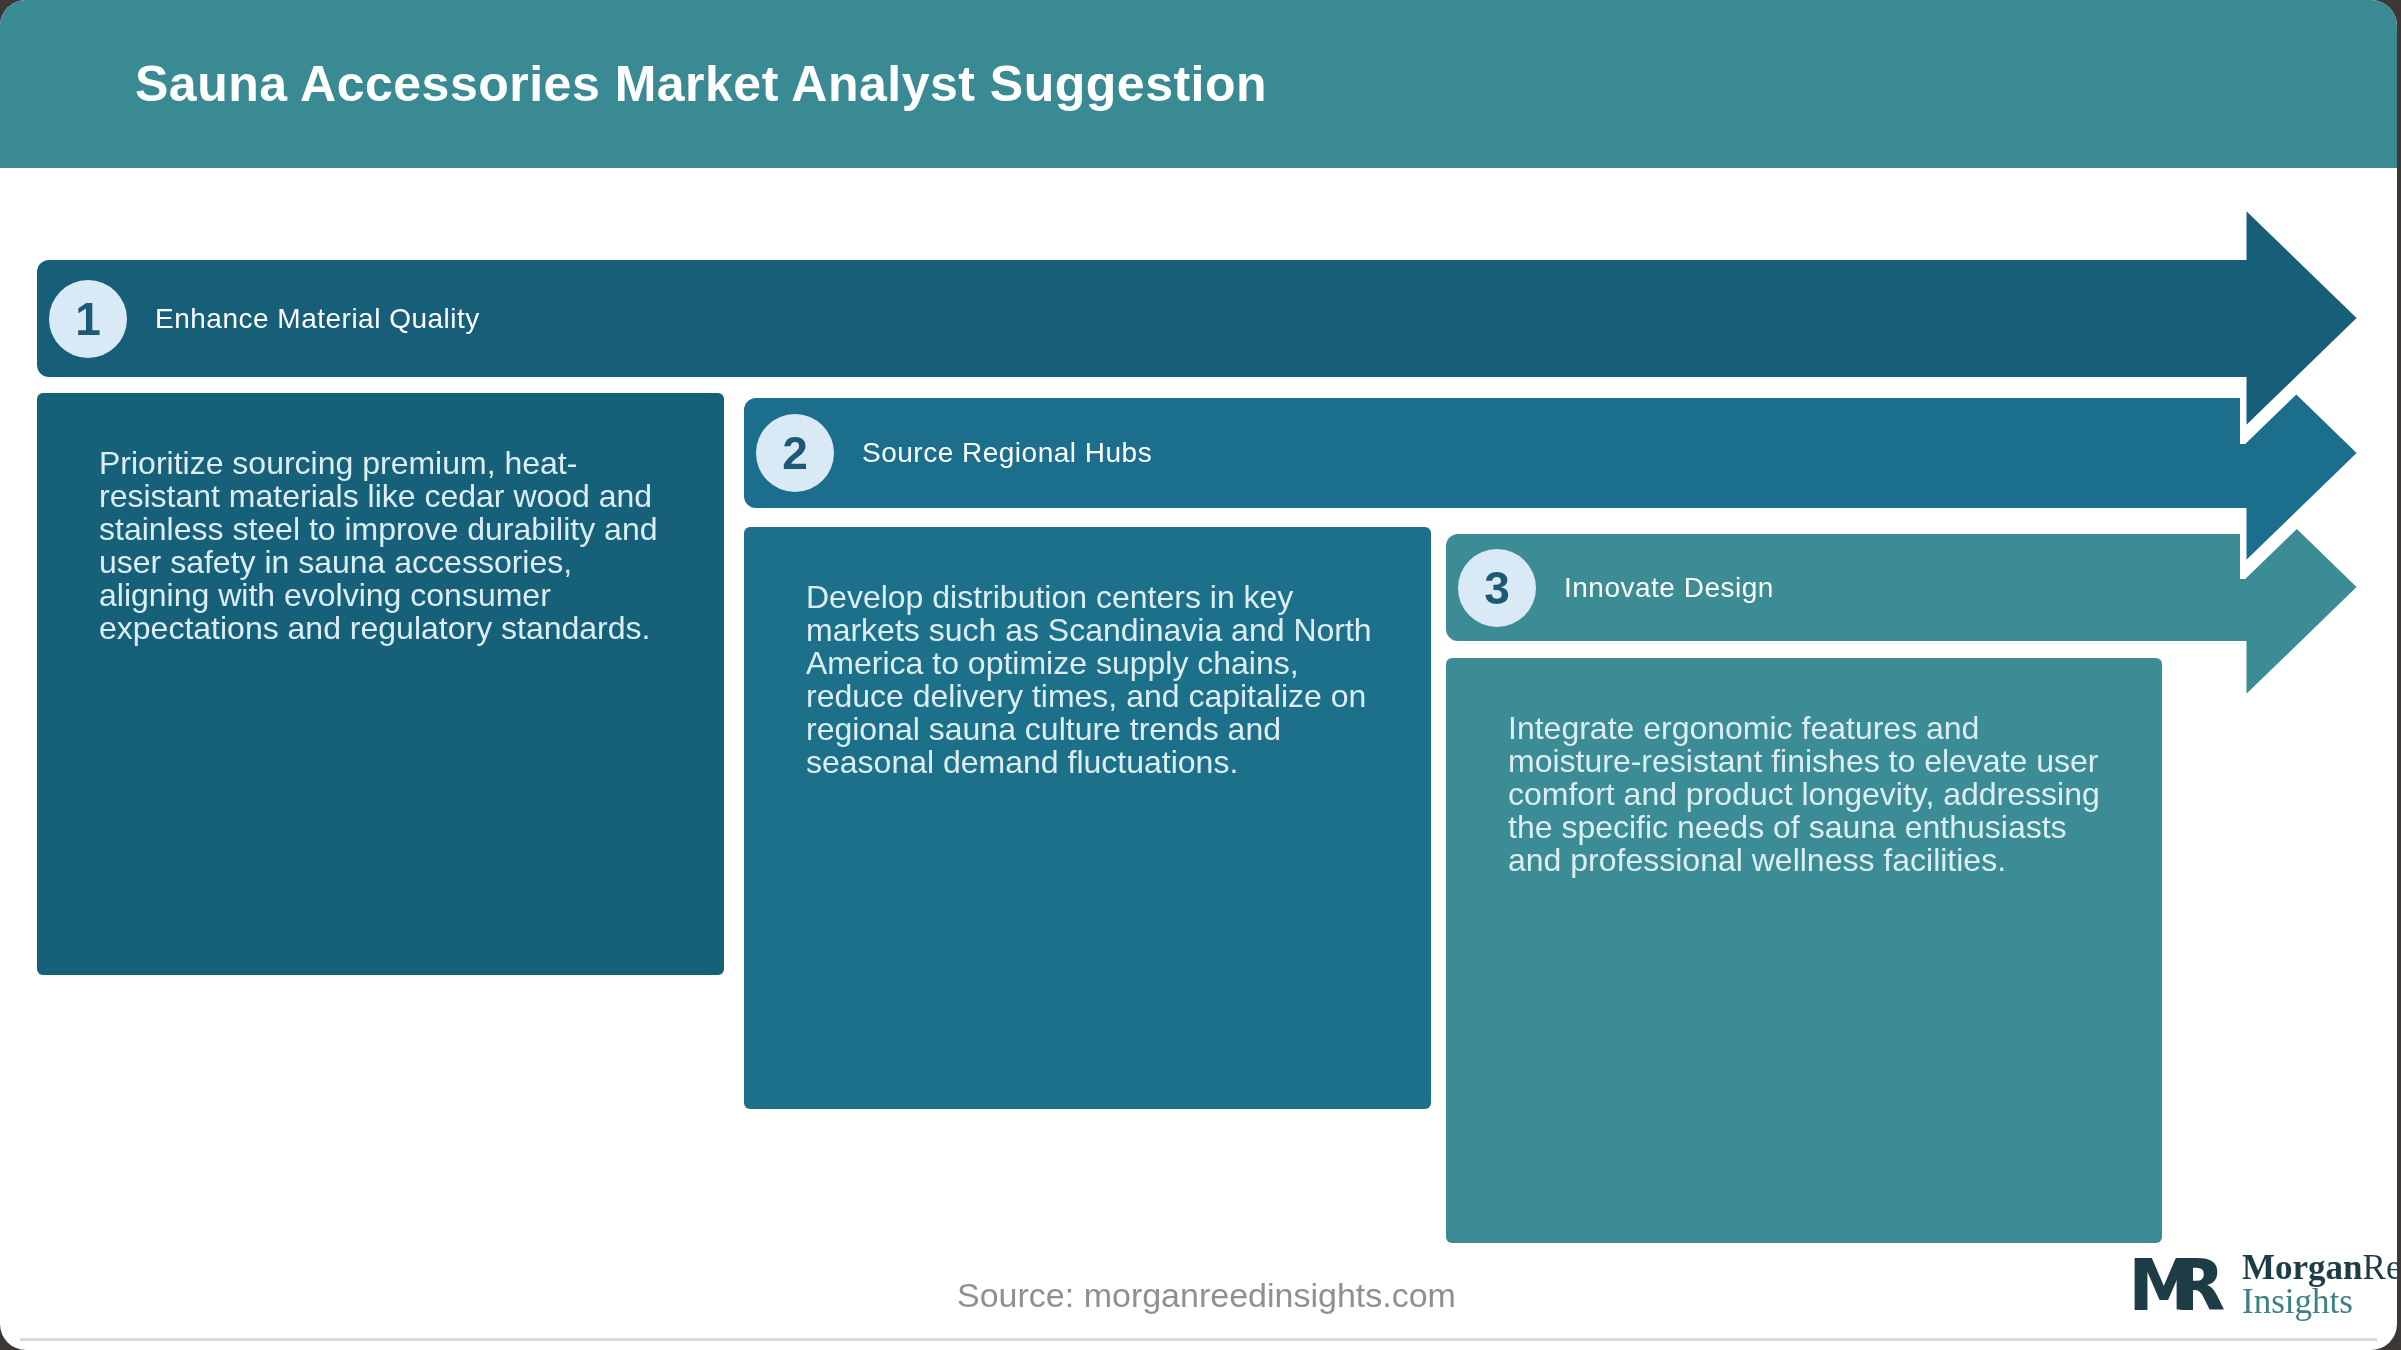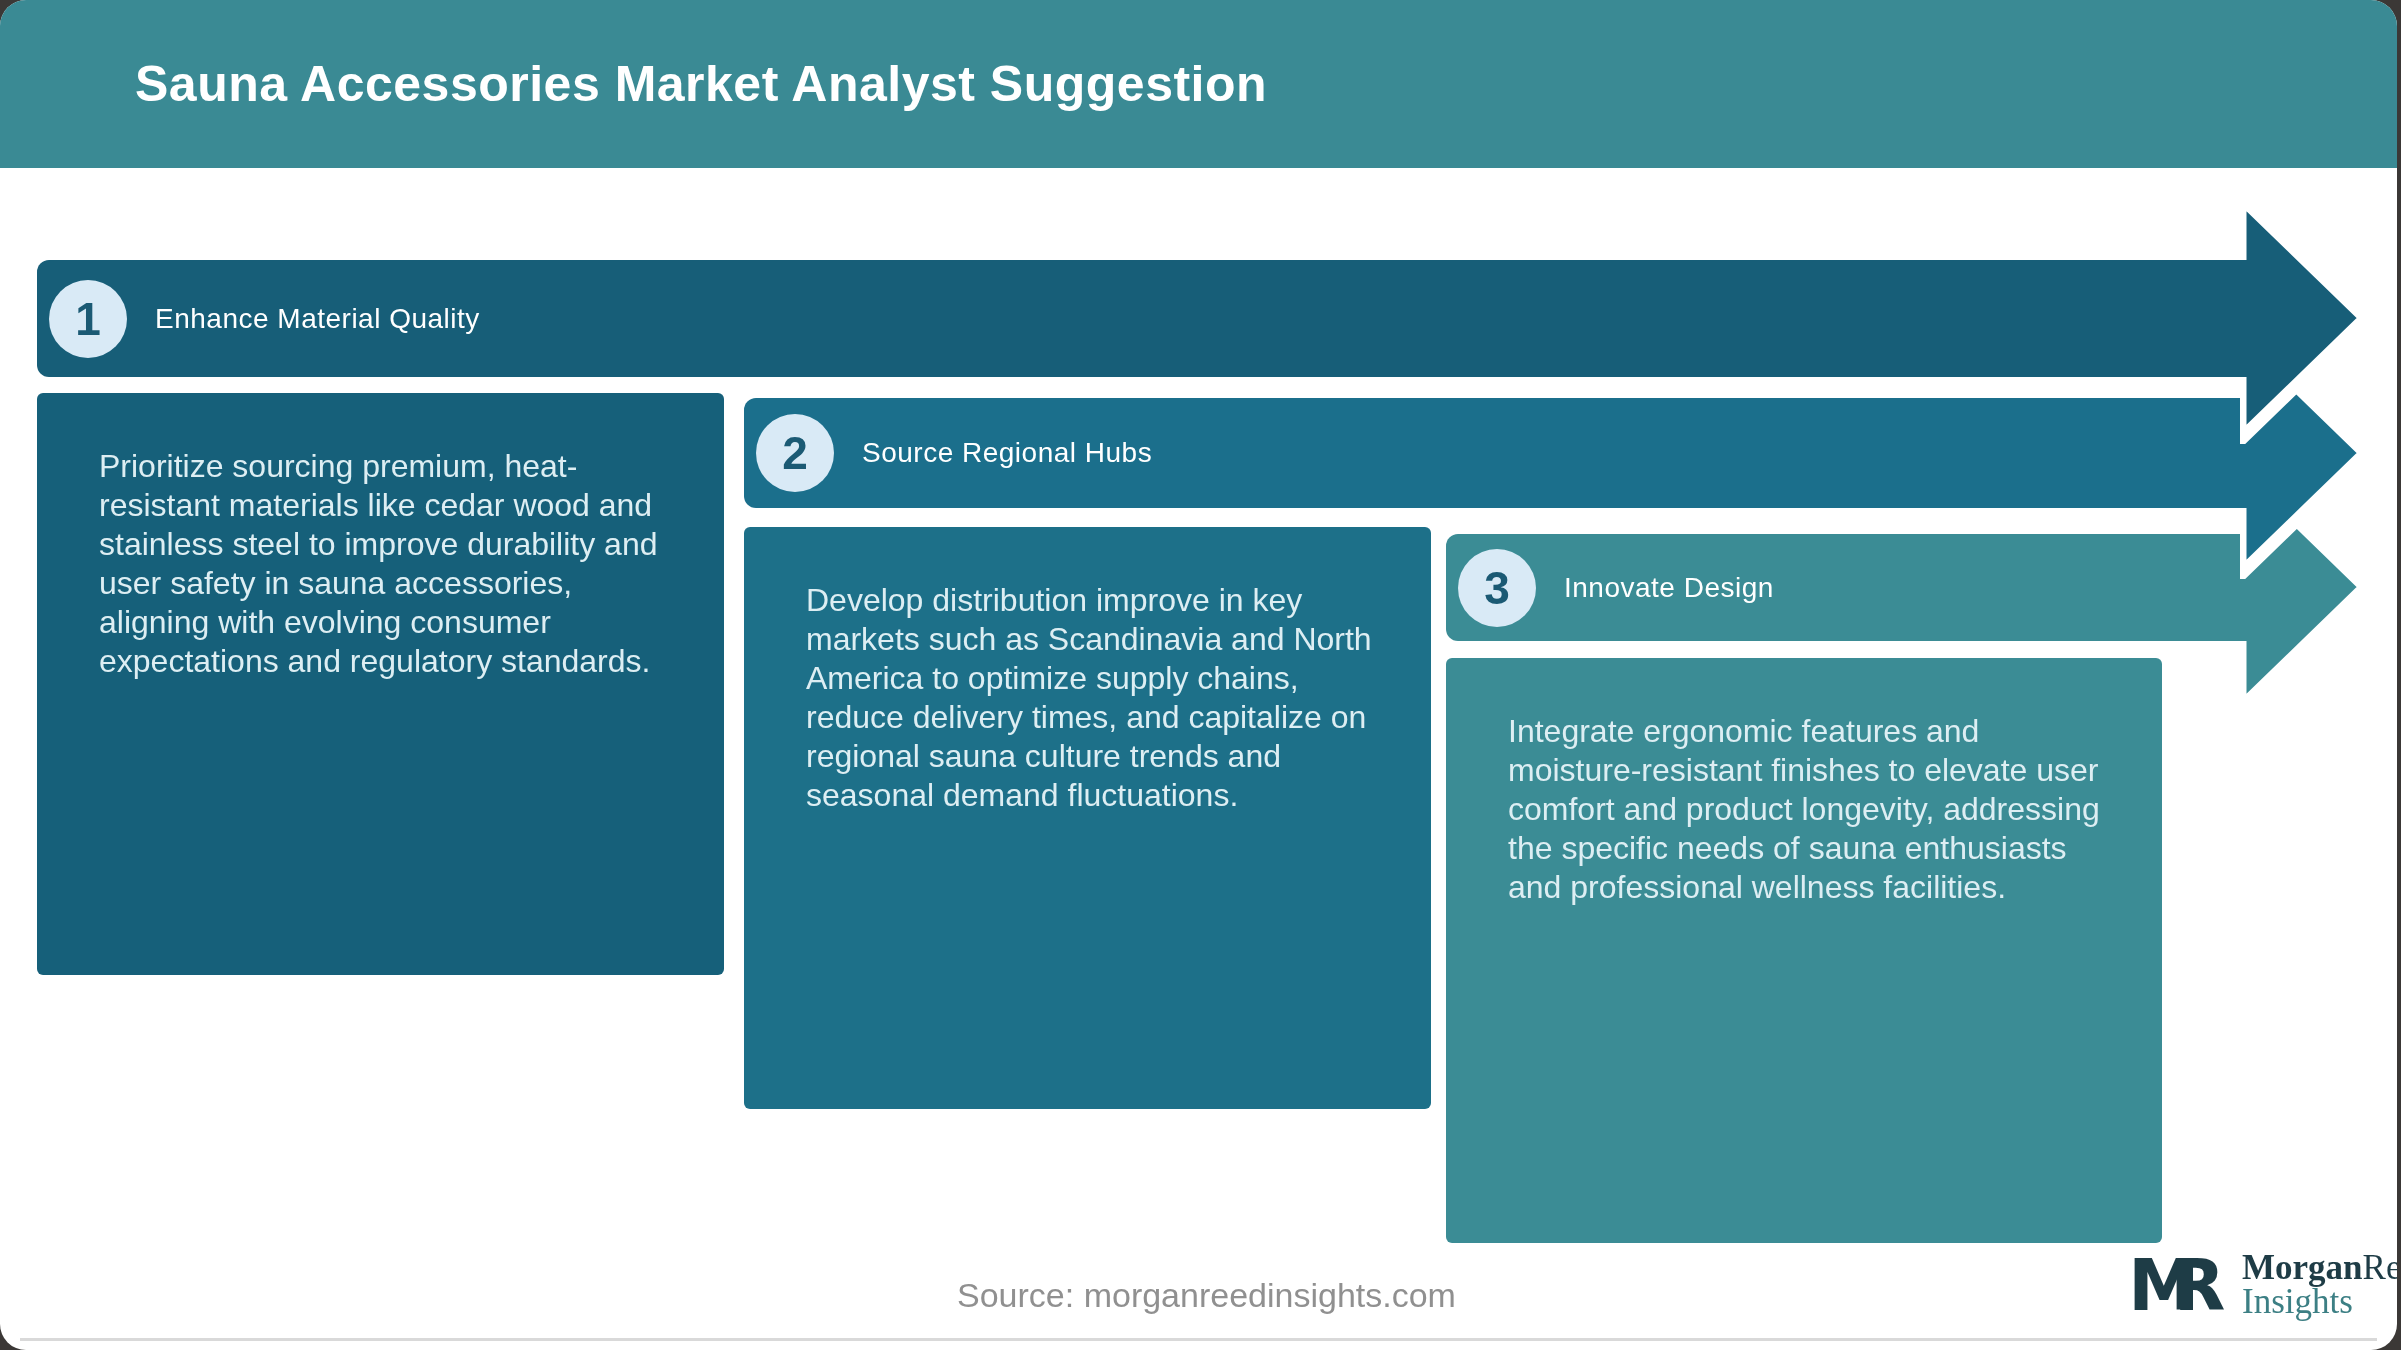--- a/index.html
+++ b/index.html
@@ -23,21 +23,21 @@
   #bar-3{left:1446px;top:534px;width:808px;height:107px;background:#3b8c95;z-index:2;}
   .num-circle{width:78px;height:78px;border-radius:50%;background:#d9eaf6;margin-left:12px;
               flex:0 0 auto;display:flex;align-items:center;justify-content:center;}
   .num-circle span{color:#1b5a74;font-size:46px;font-weight:700;}
   .bar .step-title{color:#ffffff;font-size:28px;font-weight:400;letter-spacing:.5px;margin-left:28px;white-space:nowrap;}
   
   .box{position:absolute;border-radius:6px;box-sizing:border-box;padding:54px 44px 0 62px;z-index:0;}
   #box-1{left:37px;top:393px;width:687px;height:582px;background:#16607a;}
   #box-2{left:744px;top:527px;width:687px;height:582px;background:#1d7089;}
   #box-3{left:1446px;top:658px;width:716px;height:585px;background:#3b8c95;}
-  .box p{margin:0;color:#ddeef3;font-size:32px;font-weight:300;line-height:39px;}
+  .box p{margin:0;color:#ddeef3;font-size:32px;font-weight:300;line-height:33px;}
   
   #source{position:absolute;left:0;top:1276px;width:100%;text-align:center;
           color:#909090;font-size:34px;z-index:0;margin-left:8px;}
   #logo{position:absolute;left:2128px;top:1250px;display:flex;align-items:center;z-index:2;}
   #logo .mono{width:104px;height:70px;}
   #logo .words{margin-left:10px;font-family:"Liberation Serif",serif;line-height:34px;}
   #logo .line1{font-size:35px;color:#1e3c46;white-space:nowrap;}
   #logo .line1 .b{font-weight:700;}
   #logo .line2{font-size:35px;color:#3c7f84;}
   #bottom-line{position:absolute;left:20px;right:20px;top:1338px;height:3px;background:#d9d9d9;z-index:0;}
@@ -81,21 +81,21 @@
     <div class="num-circle">
       <span>1</span>
     </div>
     <div class="step-title">Enhance Material Quality</div>
   </div>
 
   <div id="box-1" class="box">
     <p>Prioritize sourcing premium, heat-resistant materials like cedar wood and stainless steel to improve durability and user safety in sauna accessories, aligning with evolving consumer expectations and regulatory standards.</p>
   </div>
   <div id="box-2" class="box">
-    <p>Develop distribution improve in key markets such as Scandinavia and North America to optimize supply chains, reduce delivery times, and capitalize on regional sauna culture trends and seasonal demand fluctuations.</p>
+    <p>Develop distribution centers in key markets such as Scandinavia and North America to optimize supply chains, reduce delivery times, and capitalize on regional sauna culture trends and seasonal demand fluctuations.</p>
   </div>
   <div id="box-3" class="box">
     <p>Integrate ergonomic features and moisture-resistant finishes to elevate user comfort and product longevity, addressing the specific needs of sauna enthusiasts and professional wellness facilities.</p>
   </div>
 
   <div id="source">Source: morganreedinsights.com</div>
 
   <div id="logo">
     <svg class="mono" viewBox="0 0 104 70">
       <text x="0" y="60" font-family="DejaVu Sans, sans-serif" font-weight="bold" font-size="72" fill="#1e3c46">M</text>

